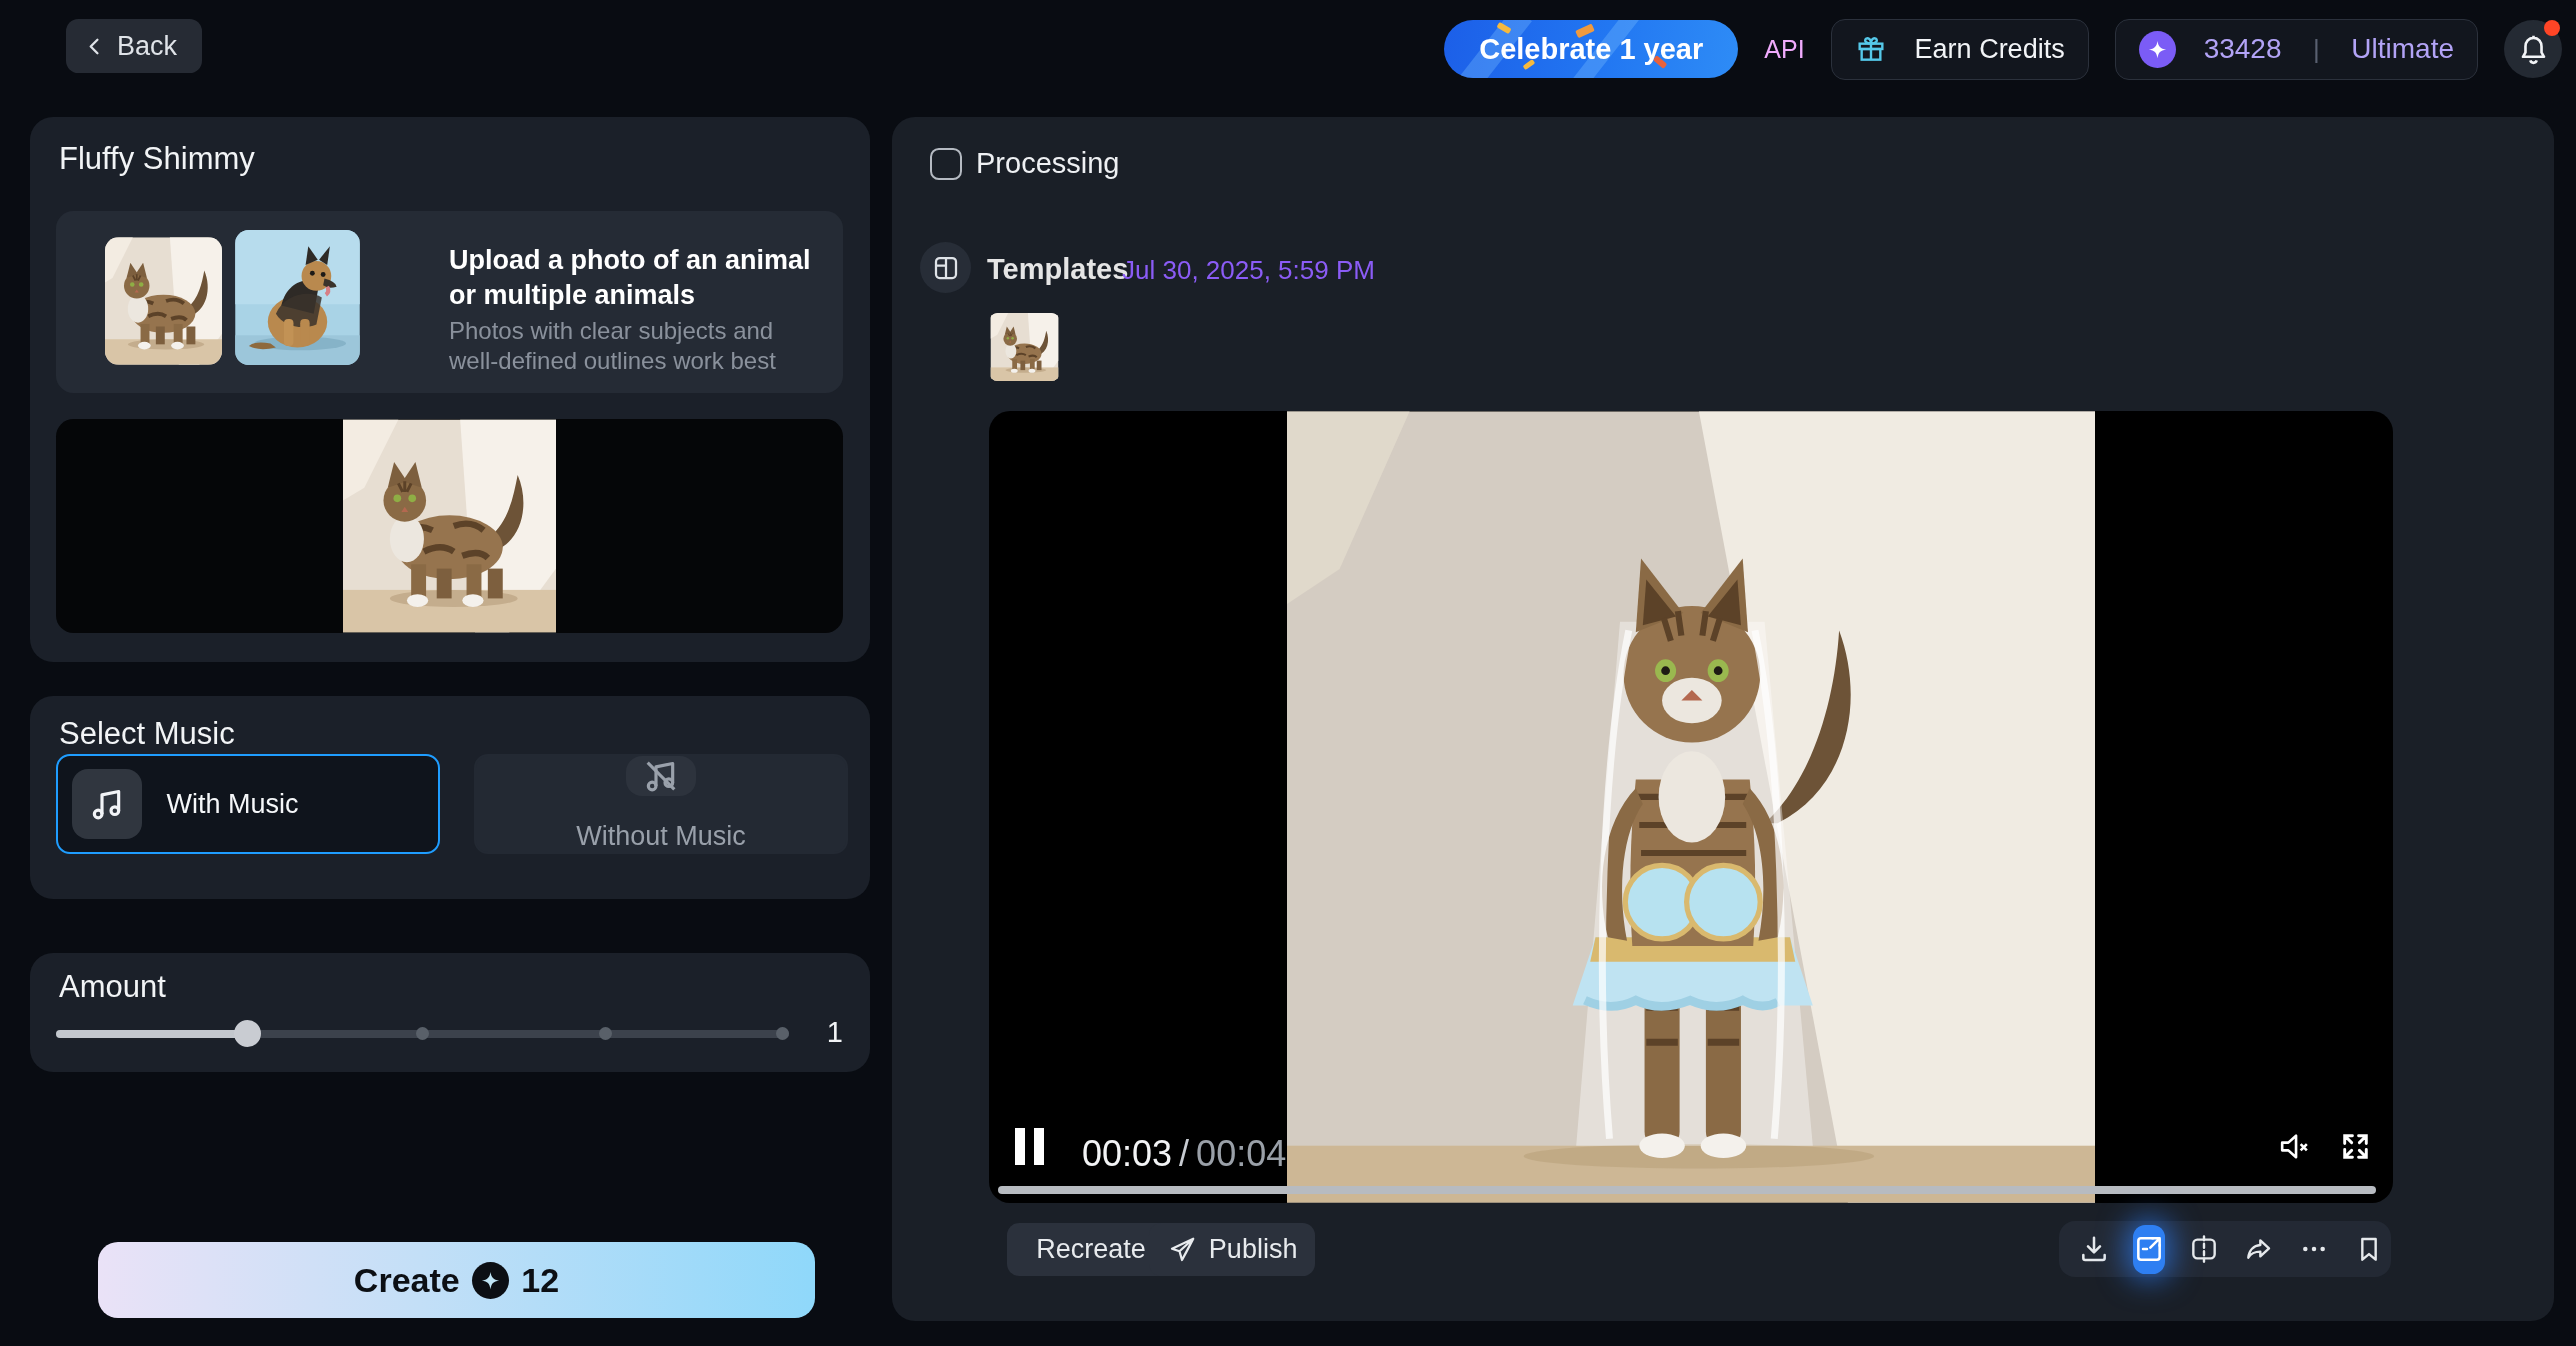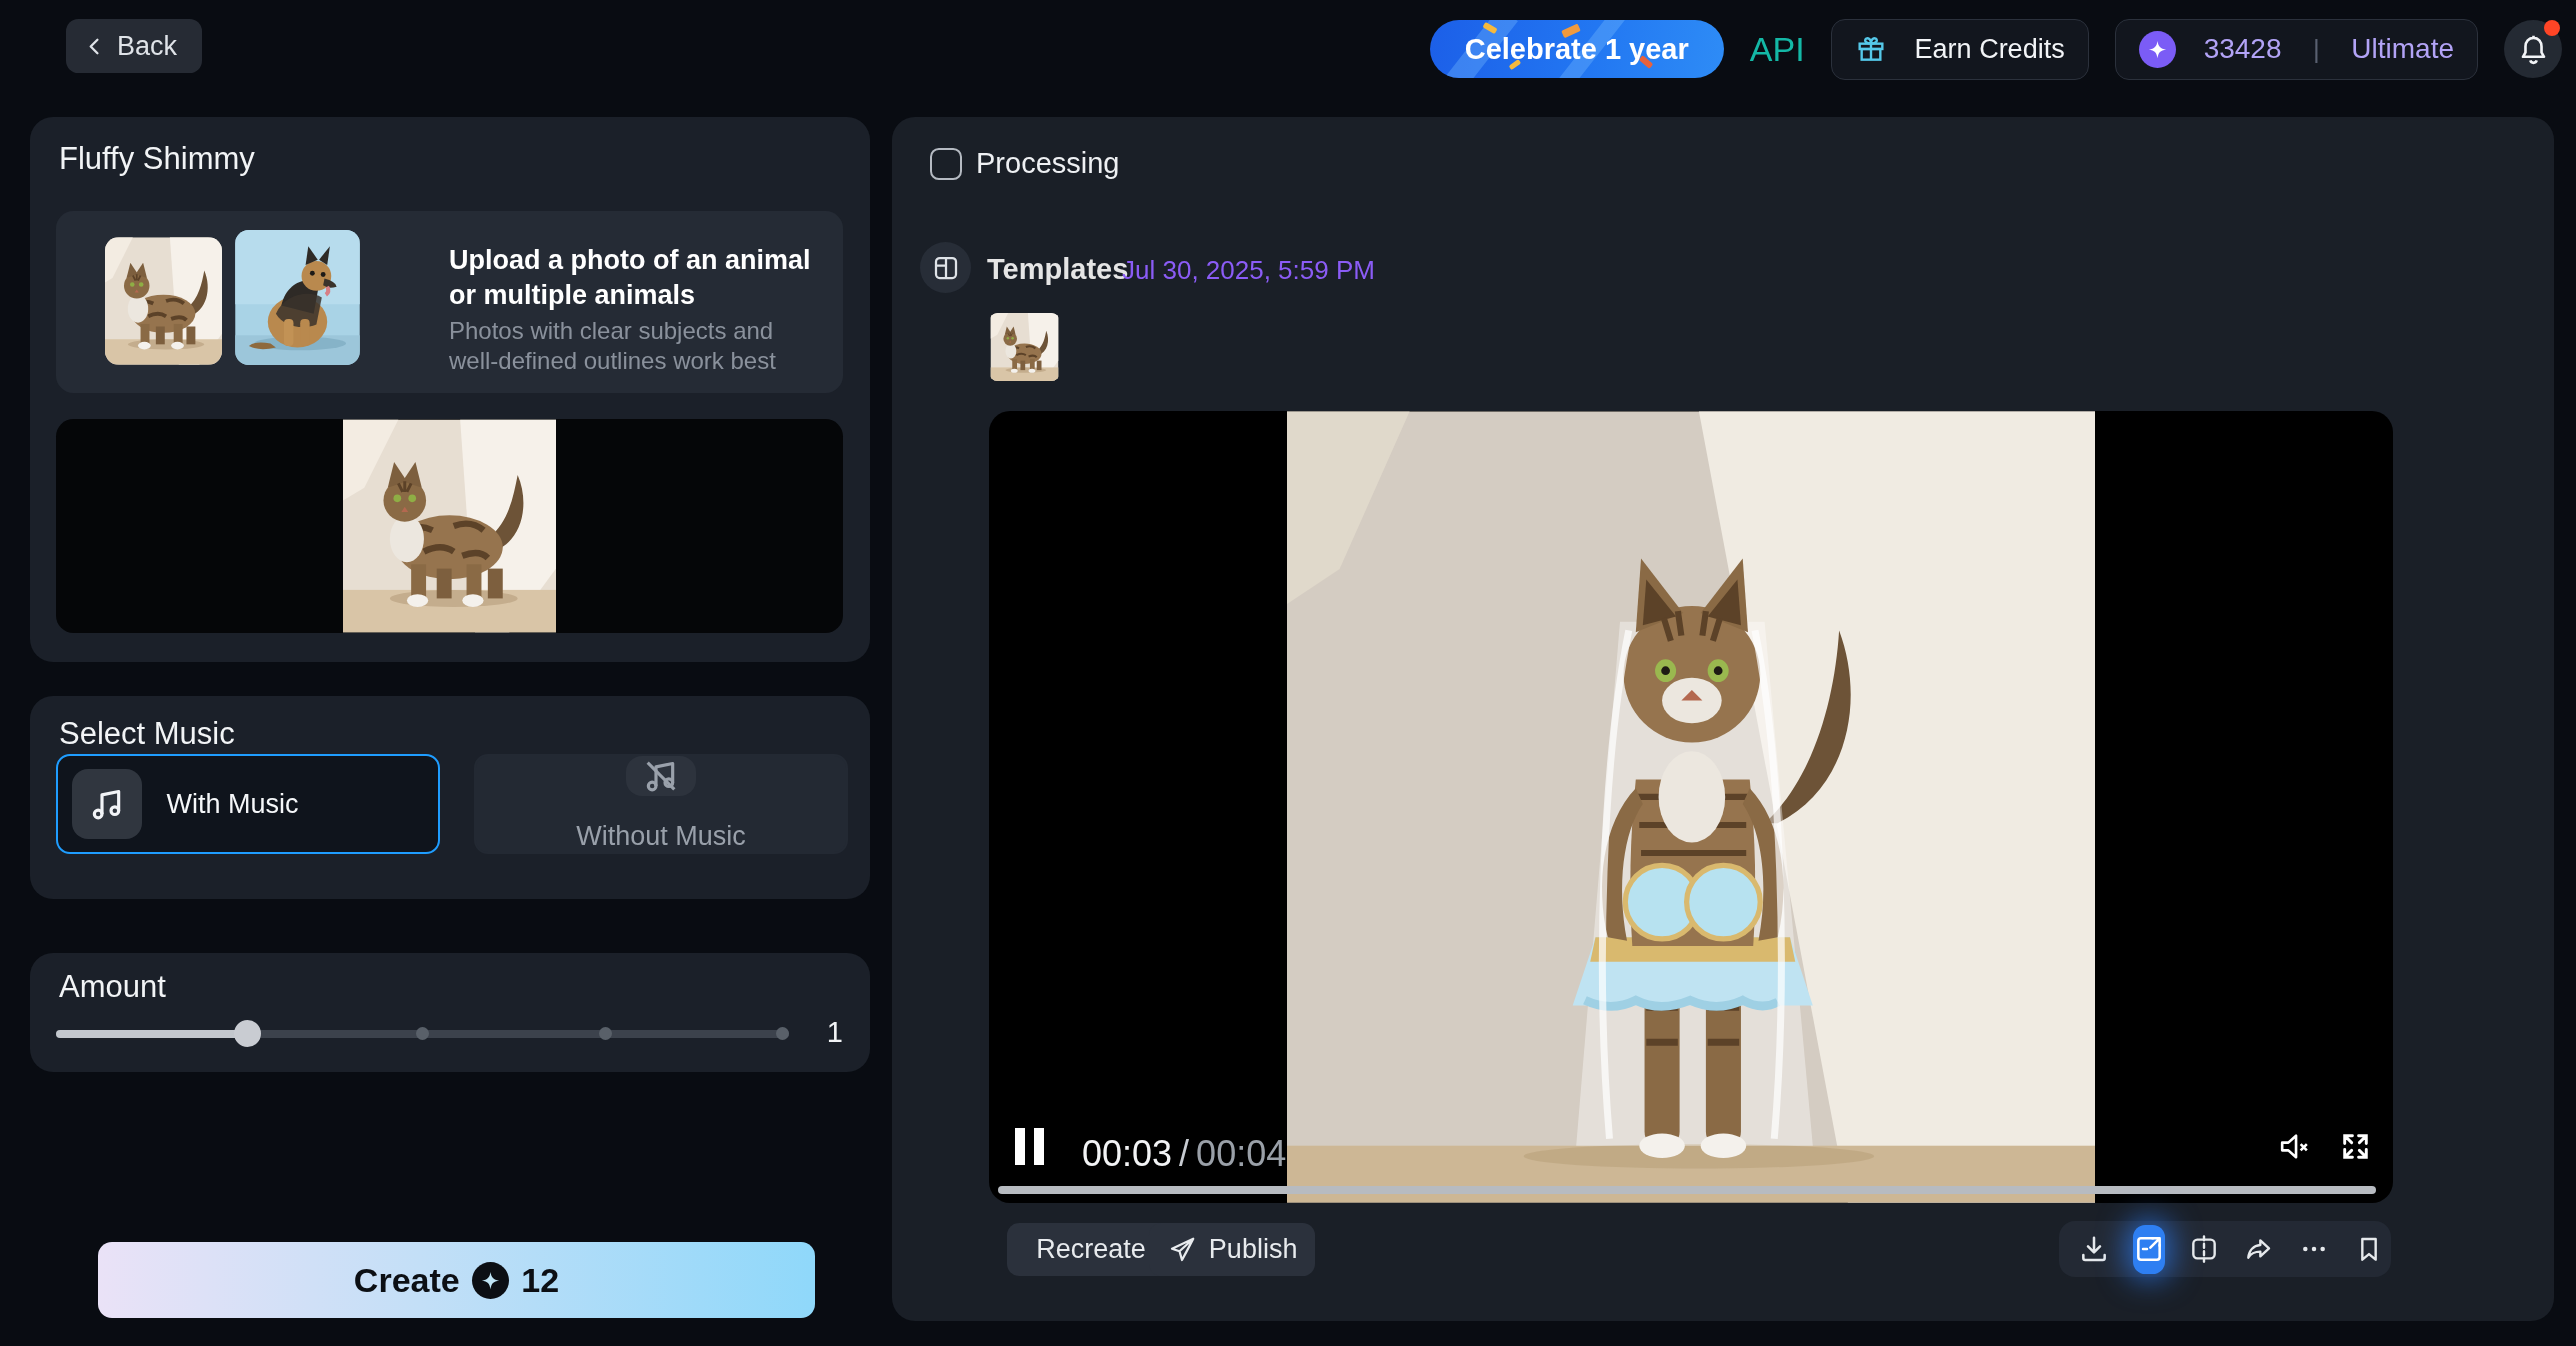--- a/index.html
+++ b/index.html
@@ -11,21 +11,21 @@
   .topbar { position:absolute; left:0; top:0; width:2576px; height:98px; }
   .back-btn { position:absolute; left:66px; top:19px; height:54px; padding:0 24.6px 0 17.5px;
     background:#262b34; border-radius:12.3px; display:flex; align-items:center; gap:10.5px;
     color:#dfe3e8; font-size:27px; cursor:pointer; }
   .tb-right { position:absolute; right:14px; top:0; height:98px; display:flex; align-items:center; gap:26px; }
   .celebrate { position:relative; height:58px; padding:0 35px; border-radius:29px; overflow:hidden;
     background:linear-gradient(100deg,#1c5fe8 0%,#2277f2 55%,#2e8cf6 100%);
     display:flex; align-items:center; color:#fff; font-size:29px; font-weight:bold; cursor:pointer; }
   .confetti { position:absolute; border-radius:1.8px; }
   .streak { position:absolute; background:rgba(120,190,255,.35); transform:rotate(38deg); }
-  .api-link { color:#14b8a6; font-size:34px; cursor:pointer; }
+  .api-link { color:#f0abfc; font-size:25px; cursor:pointer; }
   .chip { height:61px; background:#12161e; border:1.8px solid #2b313c; border-radius:14px;
     display:flex; align-items:center; gap:28px; padding:0 23px; cursor:pointer; }
   .chip .lbl { color:#f2f4f7; font-size:27px; }
   .credits-num, .plan-name { color:#b2a3f6; font-size:28px; }
   .credit-sep { color:#596070; font-size:26px; padding:0 3.5px; }
   .coin { width:37px; height:37px; border-radius:50%; background:#7b5cf6;
     display:flex; align-items:center; justify-content:center; }
   .bell-btn { position:relative; width:58px; height:58px; border-radius:50%; background:#242a33;
     display:flex; align-items:center; justify-content:center; cursor:pointer; }
   .bell-dot { position:absolute; right:1.8px; top:0px; width:16px; height:16px; border-radius:50%; background:#ff4526; }
@@ -56,21 +56,21 @@
   .music-off .mlabel { color:#99a0aa; font-size:27px; }
 
   .slider-row { position:absolute; left:26px; top:63px; width:787px; height:35px; }
   .slider-track { position:absolute; left:0px; top:14px; width:733px; height:8px; border-radius:4.4px; background:#3c424c; }
   .slider-fill { position:absolute; left:0; top:0; height:8px; border-radius:4.4px; background:#c3c7cd; }
   .slider-dot { position:absolute; top:-2.6px; width:13px; height:13px; border-radius:50%; background:#596069; }
   .slider-thumb { position:absolute; top:-9.6px; width:27px; height:27px; border-radius:50%;
     background:#c9ccd2; cursor:pointer; }
   .slider-value { position:absolute; right:0; top:0; color:#f2f4f6; font-size:29px; }
 
-  .create-btn { position:absolute; left:98px; top:1242px; width:717px; height:76px; border-radius:14px;
+  .create-btn { position:absolute; left:98px; top:1242px; width:717px; height:76px; border-radius:20px;
     background:linear-gradient(90deg,#eae2f7 0%,#c3dff7 45%,#8fd8fa 100%);
     display:flex; align-items:center; justify-content:center; gap:12.3px; cursor:pointer; }
   .create-btn .ct { color:#0c0f14; font-size:34px; font-weight:bold; }
   .coin-dark { width:37px; height:37px; border-radius:50%; background:#0c0f14;
     display:flex; align-items:center; justify-content:center; }
 
   
   .checkbox { position:absolute; left:38px; top:31px; width:32px; height:32px; border-radius:8.8px;
     border:2.6px solid #b5bac2; cursor:pointer; }
   .processing-lbl { position:absolute; left:84px; top:30px; color:#eef0f3; font-size:29px; }

